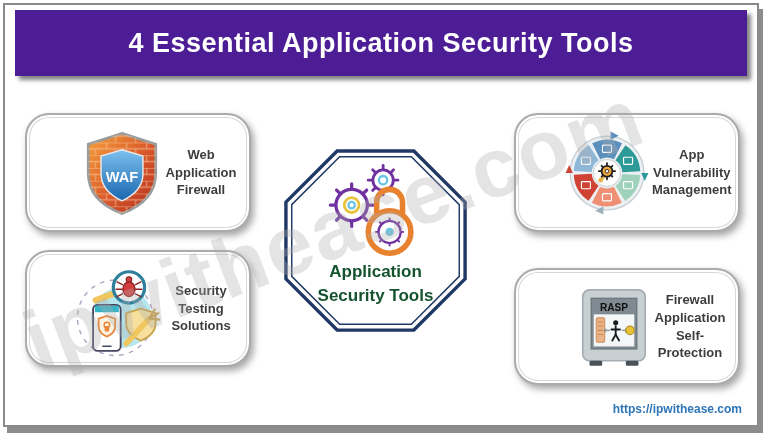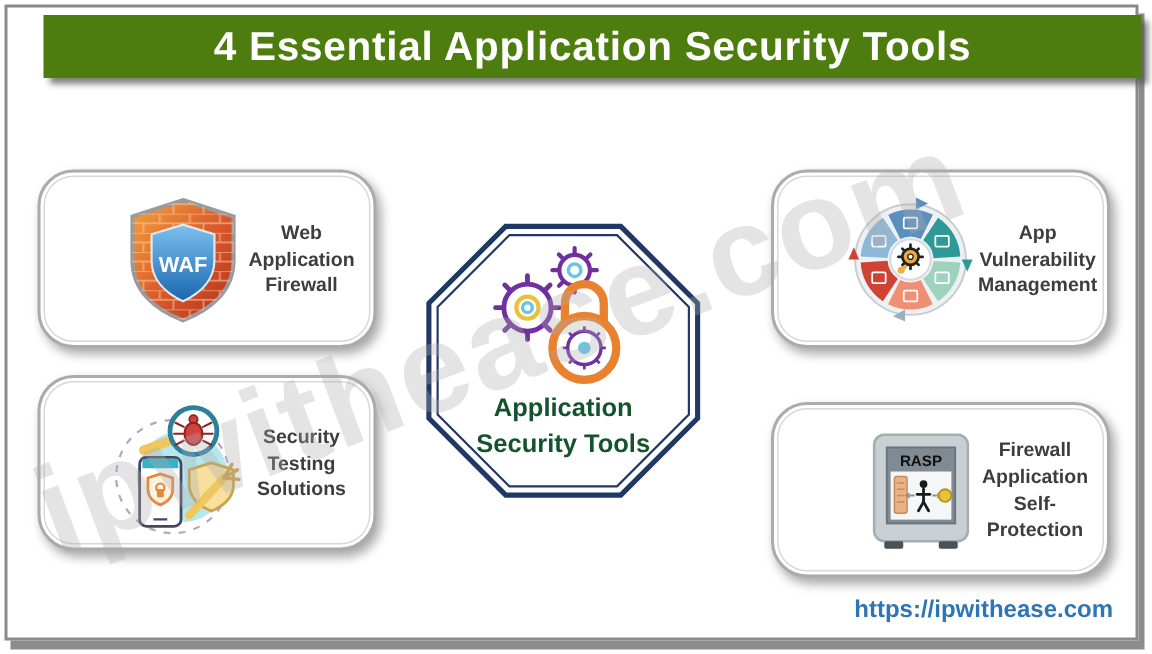--- a/index.html
+++ b/index.html
@@ -4,21 +4,21 @@
 <style>
   html,body{margin:0;padding:0;background:#ffffff;}
   body{font-family:"Liberation Sans",sans-serif;}
   .canvas{position:relative;width:768px;height:436px;background:#ffffff;overflow:hidden;}
 
   
   .frame{position:absolute;left:3px;top:3px;width:752px;height:420px;
          border:2px solid #8a8a8a;box-shadow:4px 6px 0 0 #8c8c8c;background:#ffffff;}
 
   
-  .titlebar{position:absolute;left:29px;top:10px;width:732px;height:42px;background:#4d7c0f;
+  .titlebar{position:absolute;left:15px;top:10px;width:732px;height:66px;background:#4c1d95;
             box-shadow:4px 4px 4px rgba(90,90,90,.75);display:flex;align-items:center;justify-content:center;z-index:5;}
   .titlebar span{color:#ffffff;font-size:27px;font-weight:bold;letter-spacing:.5px;}
 
   
   .card{position:absolute;background:#ffffff;border:2px solid #ababab;border-radius:24px;
         box-shadow:inset 0 0 0 2px #ffffff, inset 0 0 0 3px #d8d8d8, 3px 4px 7px rgba(0,0,0,.35);
         display:flex;align-items:center;z-index:4;}
   .card-waf {left:25px; top:113px; width:222px; height:115px;}
   .card-test{left:25px; top:250px; width:222px; height:113px;}
   .card-avm {left:514px;top:113px; width:222px; height:115px;}
@@ -33,21 +33,21 @@
   .octagon .oct-label{position:absolute;left:0;top:113px;width:100%;text-align:center;
                       font-weight:bold;font-size:17px;line-height:1.4;color:#14532d;white-space:pre-line;}
 
   
   .watermark{position:absolute;left:28px;top:296px;z-index:40;pointer-events:none;
              font-size:84px;font-weight:bold;letter-spacing:2px;color:rgba(172,172,172,.33);
              transform:rotate(-20.7deg);transform-origin:left center;white-space:nowrap;}
 
   
   .footer-link{position:absolute;right:26px;bottom:20px;z-index:6;
-               color:#2e75b6;font-weight:bold;font-size:16px;text-decoration:none;}
+               color:#2e75b6;font-weight:bold;font-size:12px;text-decoration:none;}
 </style>
 </head>
 <body>
 
 <div class="canvas">
 
   <div class="frame"></div>
 
   <div class="titlebar">
     <span>4 Essential Application Security Tools</span>

